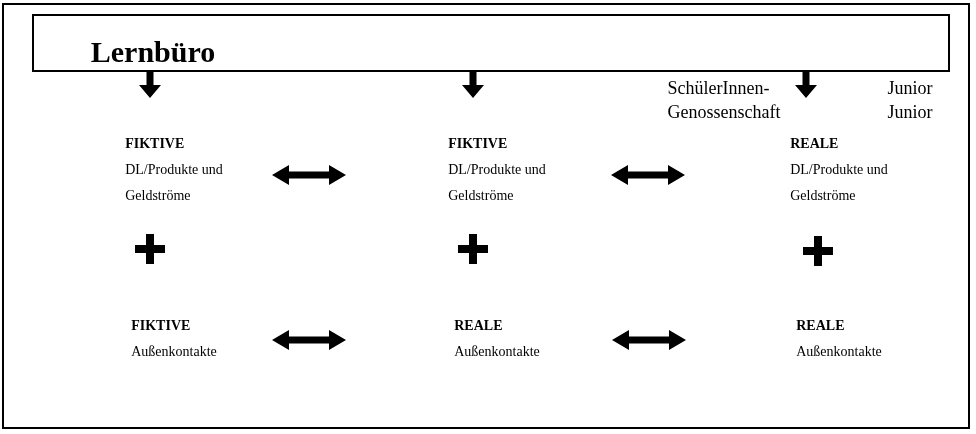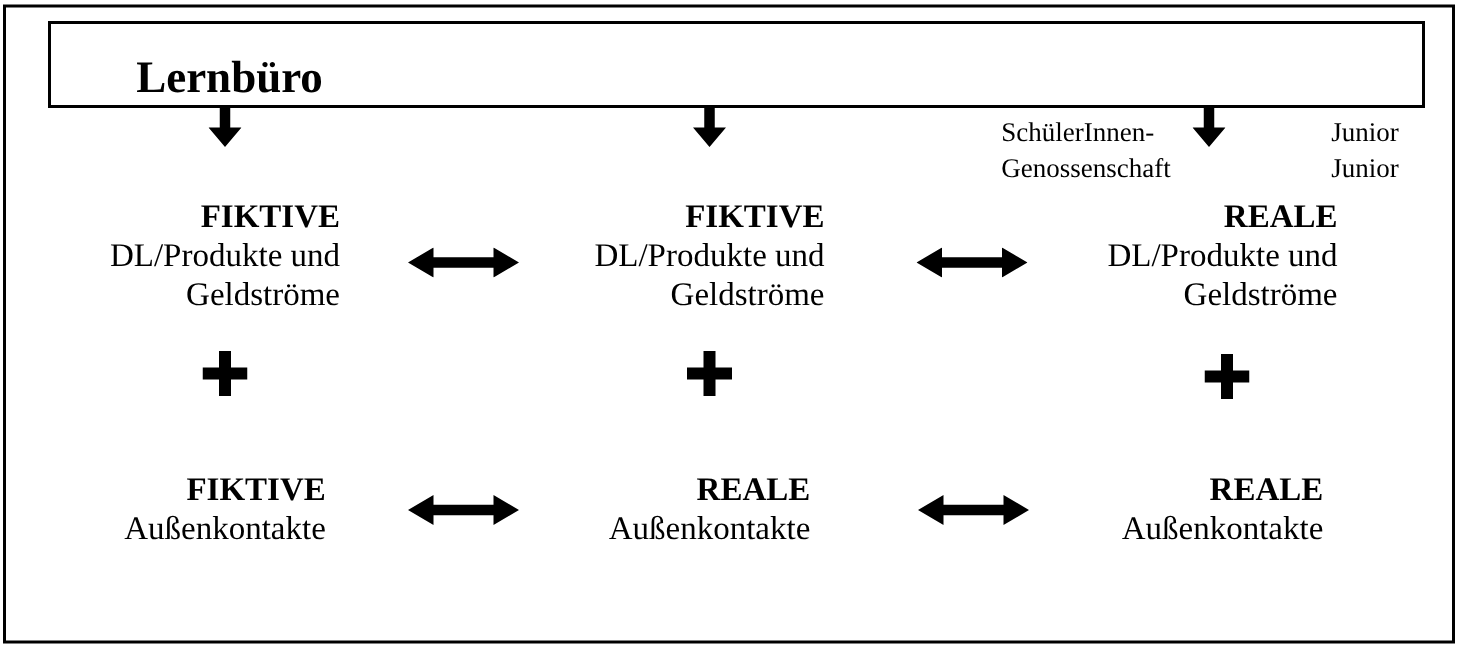--- a/index.html
+++ b/index.html
@@ -21,21 +21,21 @@
     position:absolute; top:24px; height:48px; line-height:56px;
     transform:translateX(-50%);
     font-weight:bold; font-size:30px; white-space:nowrap;
   }
   .subnote {
     position:absolute; top:76px; transform:translateX(-50%);
     text-align:left; font-size:18px; line-height:24px; white-space:nowrap;
   }
   .cell {
     position:absolute; transform:translateX(-50%);
-    text-align:right; font-size:22px; line-height:26px; white-space:nowrap;
+    text-align:left; font-size:14px; line-height:26px; white-space:nowrap;margin-left:24px;
   }
   .cell .emph { font-weight:bold; }
   .icon { position:absolute; display:block; }
   .icon path, .icon rect { fill:#000; }
 </style>
 </head>
 <body>
 
 <div class="canvas">
 

